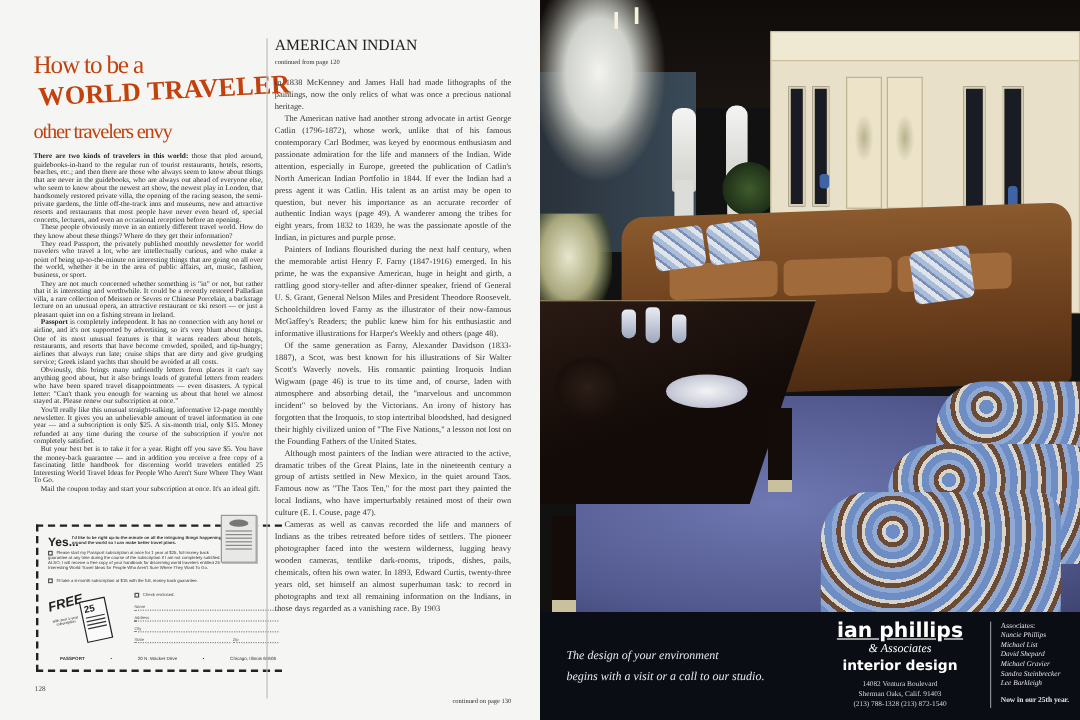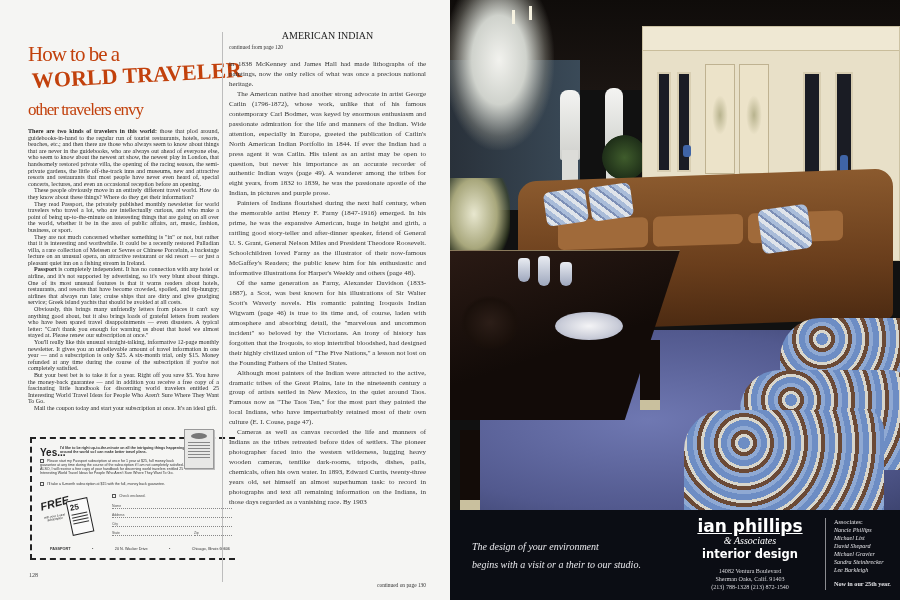--- a/index.html
+++ b/index.html
@@ -45,21 +45,21 @@
   .coupon-field { position: absolute; left: 80px; width: 120px; font-size: 3.4px; font-family: "Liberation Sans", sans-serif; color: #555;
                   border-bottom: 0.5px dotted #888; height: 5px; }
   .coupon-footer { position: absolute; left: 18px; top: 108px; width: 180px; font-size: 3.8px; font-family: "Liberation Sans", sans-serif; color: #333;
                    display: flex; justify-content: space-between; }
   .coupon-footer .brand { font-weight: bold; }
 
   .page-num { position: absolute; left: 29px; top: 572px; font-size: 6px; color: #444; }
 
   
   .article { position: absolute; left: 229px; top: 30px; width: 197px; }
-  .article-title { font-size: 10px; letter-spacing: 0px; color: #222; text-align: center; }
+  .article-title { font-size: 13px; letter-spacing: 0px; color: #222; }
   .article-cont { font-size: 5.4px; color: #333; margin-top: 3px; }
   .article-body { margin-top: 10px; font-size: 7px; line-height: 9.95px; text-align: justify; color: #333; }
   .article-body p { text-indent: 8px; }
   .article-body p.first { text-indent: 0; }
   .article-continued { position: absolute; left: 229px; top: 582px; width: 197px; text-align: right; font-size: 5.4px; color: #333; }
 
   
   .right-page { position: absolute; left: 450px; top: 0; width: 450px; height: 600px; background: #0b0d14; overflow: hidden; }
   .photo { position: absolute; left: 0; top: 0; width: 450px; height: 510px; overflow: hidden; background: #111; }
 
@@ -241,21 +241,21 @@
     <div class="decanter" style="left:110px; top:262px"></div>
     <div class="bowl"></div>
 
     <div class="chair" style="left:330px; top:318px; width:140px; height:70px"></div>
     <div class="chair" style="left:290px; top:370px; width:170px; height:100px"></div>
     <div class="chair" style="left:234px; top:410px; width:200px; height:110px"></div>
   </div>
 
   <div class="tagline">
     <div>The design of your environment</div>
-    <div>begins with a visit or a their to our studio.</div>
+    <div>begins with a visit or a call to our studio.</div>
   </div>
 
   <div class="logo-block">
     <div class="logo-l1">ian phillips</div>
     <div class="logo-l2">&amp; Associates</div>
     <div class="logo-l3">interior design</div>
     <div class="address">
       <div>14082 Ventura Boulevard</div>
       <div>Sherman Oaks, Calif. 91403</div>
       <div>(213) 788-1328  (213) 872-1540</div>

